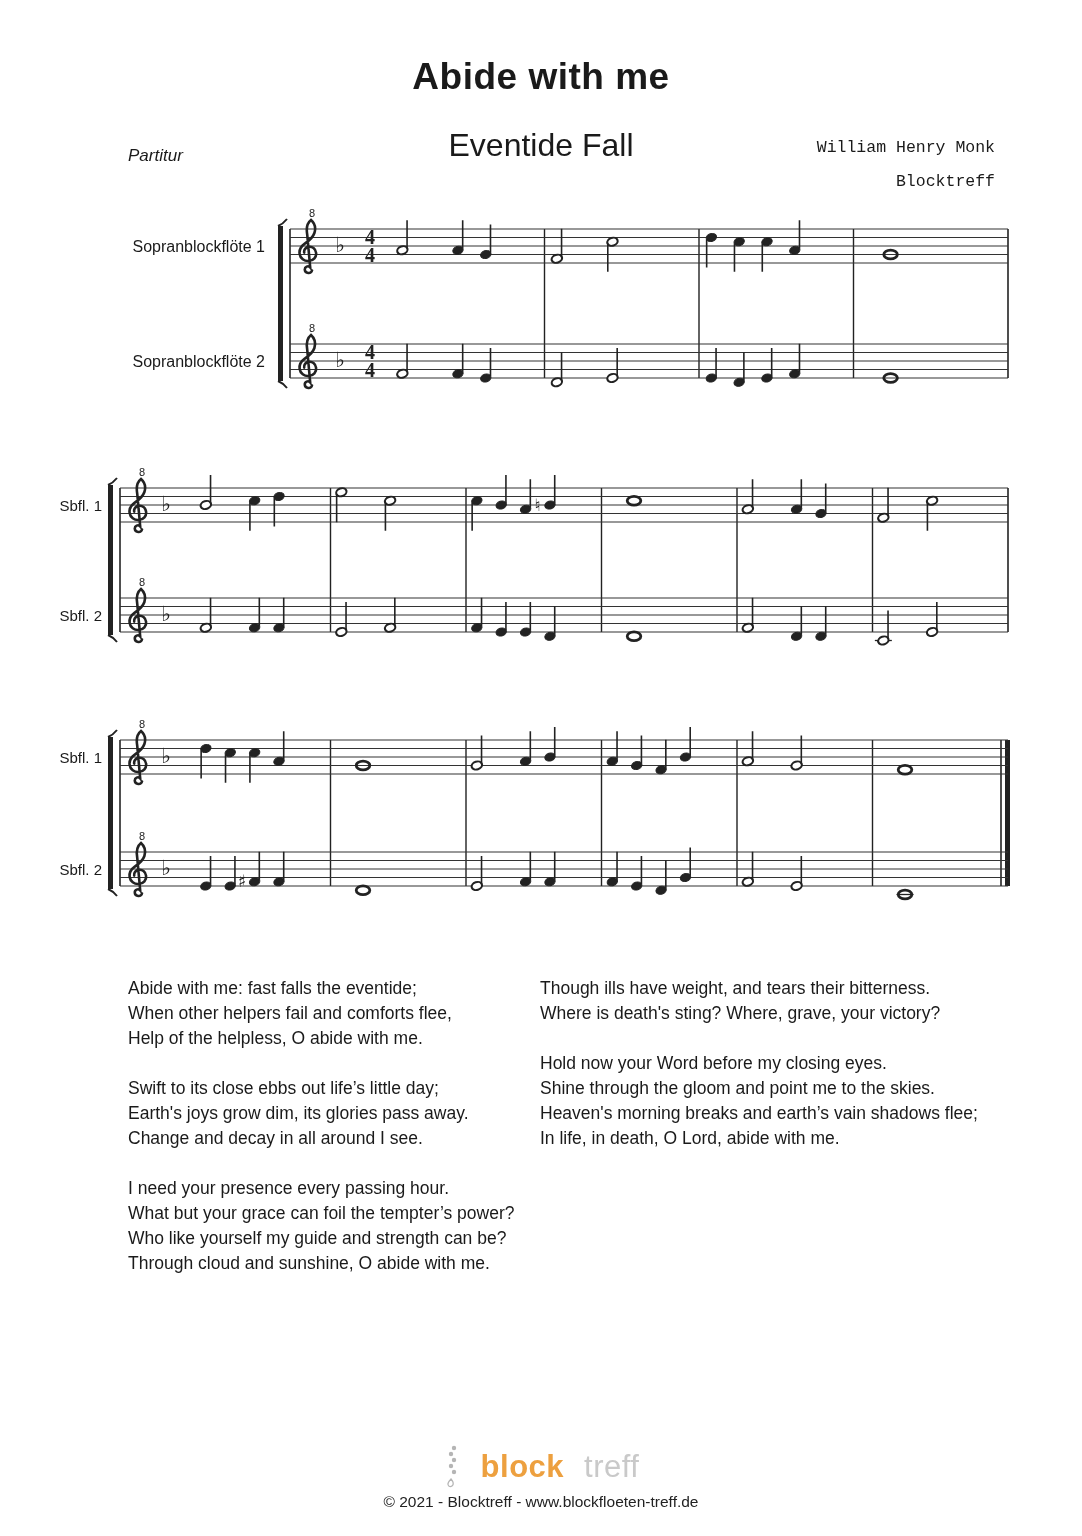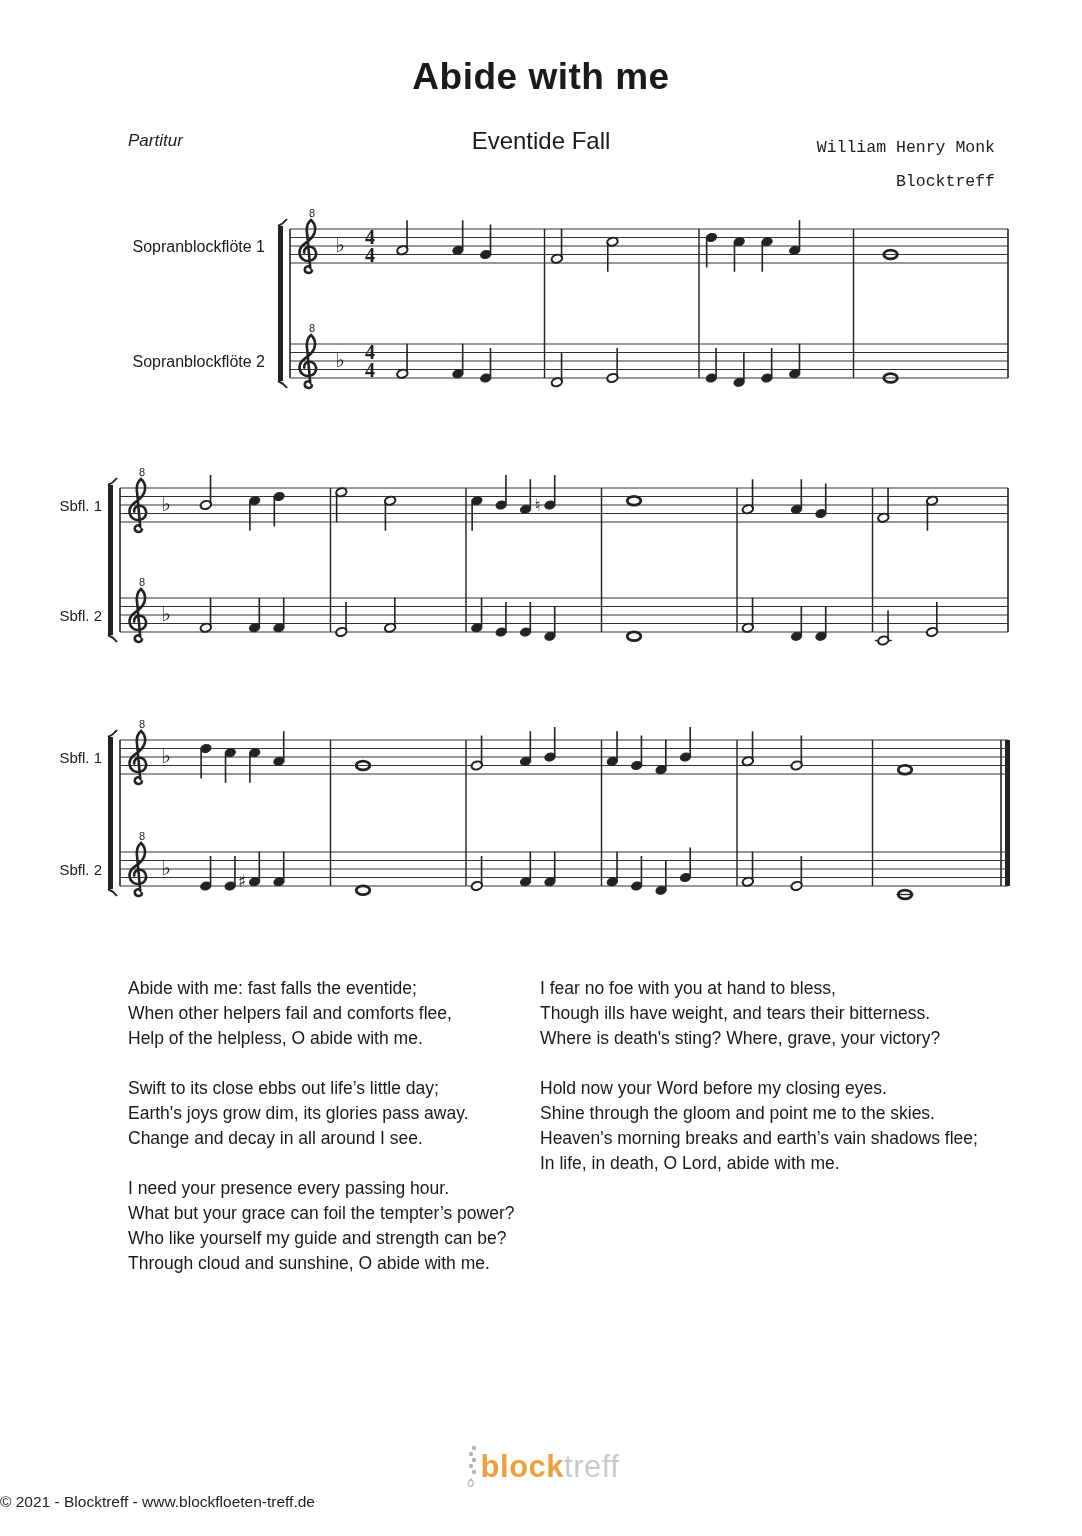--- a/index.html
+++ b/index.html
@@ -1,32 +1,32 @@
 <!DOCTYPE html>
 <html><head>
 <meta charset="utf-8">
 <style>
   html,body{margin:0;padding:0;background:#e8e8e8;}
   #page{position:relative;width:1082px;height:1536px;background:#ffffff;
         font-family:"Liberation Sans",sans-serif;color:#1a1a1a;overflow:hidden;margin:0 auto;}
   .abs{position:absolute;}
   #title{left:0;top:56px;width:100%;text-align:center;font-size:37px;font-weight:700;letter-spacing:.5px;}
-  #part-label{left:128px;top:131px;font-size:17px;font-style:italic;}
-  #subtitle{left:0;top:127px;width:100%;text-align:center;font-size:24px;}
+  #part-label{left:128px;top:146px;font-size:17px;font-style:italic;}
+  #subtitle{left:0;top:127px;width:100%;text-align:center;font-size:32px;}
   #credits{right:87px;top:131px;text-align:right;font-size:16.5px;line-height:34px;font-family:Liberation Mono, monospace;}
   .sys-svg{position:absolute;left:40px;}
   #lyrics{left:0;top:960px;width:100%;font-size:17.5px;line-height:25px;}
   .lyr-col{position:absolute;top:0;}
   #lyr-col-0{left:128px;width:410px;}
   #lyr-col-1{left:540px;width:440px;}
   .stanza{margin:16px 0 25px 0;}
   .stanza p{margin:0;}
-  #logo{left:0;top:1444px;width:100%;display:flex;justify-content:center;align-items:center;gap:0;}
+  #logo{left:0;top:1444px;width:100%;display:flex;justify-content:center;align-items:center;gap:20px;}
   #logo .word{font-size:31px;font-weight:700;letter-spacing:.5px;}
-  #copyright{left:0;top:1493px;width:100%;text-align:left;font-size:15.5px;color:#222;}
+  #copyright{left:0;top:1493px;width:100%;text-align:center;font-size:15.5px;color:#222;}
 </style>
 </head>
 <body>
 
 <div id="page">
   <div class="abs" id="title">Abide with me</div>
   <div class="abs" id="part-label">Partitur</div>
   <div class="abs" id="subtitle">Eventide Fall</div>
   <div class="abs" id="credits">
     <div>William Henry Monk</div>
@@ -468,21 +468,20 @@
         </div>
         <div class="stanza">
           <p>I need your presence every passing hour.</p>
           <p>What but your grace can foil the tempter’s power?</p>
           <p>Who like yourself my guide and strength can be?</p>
           <p>Through cloud and sunshine, O abide with me.</p>
         </div>
       </div>
     <div class="lyr-col" id="lyr-col-1">
         <div class="stanza">
-          <p>I fear no foe with you at hand to bless,</p>
           <p>Though ills have weight, and tears their bitterness.</p>
           <p>Where is death's sting? Where, grave, your victory?</p>
         </div>
         <div class="stanza">
           <p>Hold now your Word before my closing eyes.</p>
           <p>Shine through the gloom and point me to the skies.</p>
           <p>Heaven's morning breaks and earth’s vain shadows flee;</p>
           <p>In life, in death, O Lord, abide with me.</p>
         </div>
       </div>

